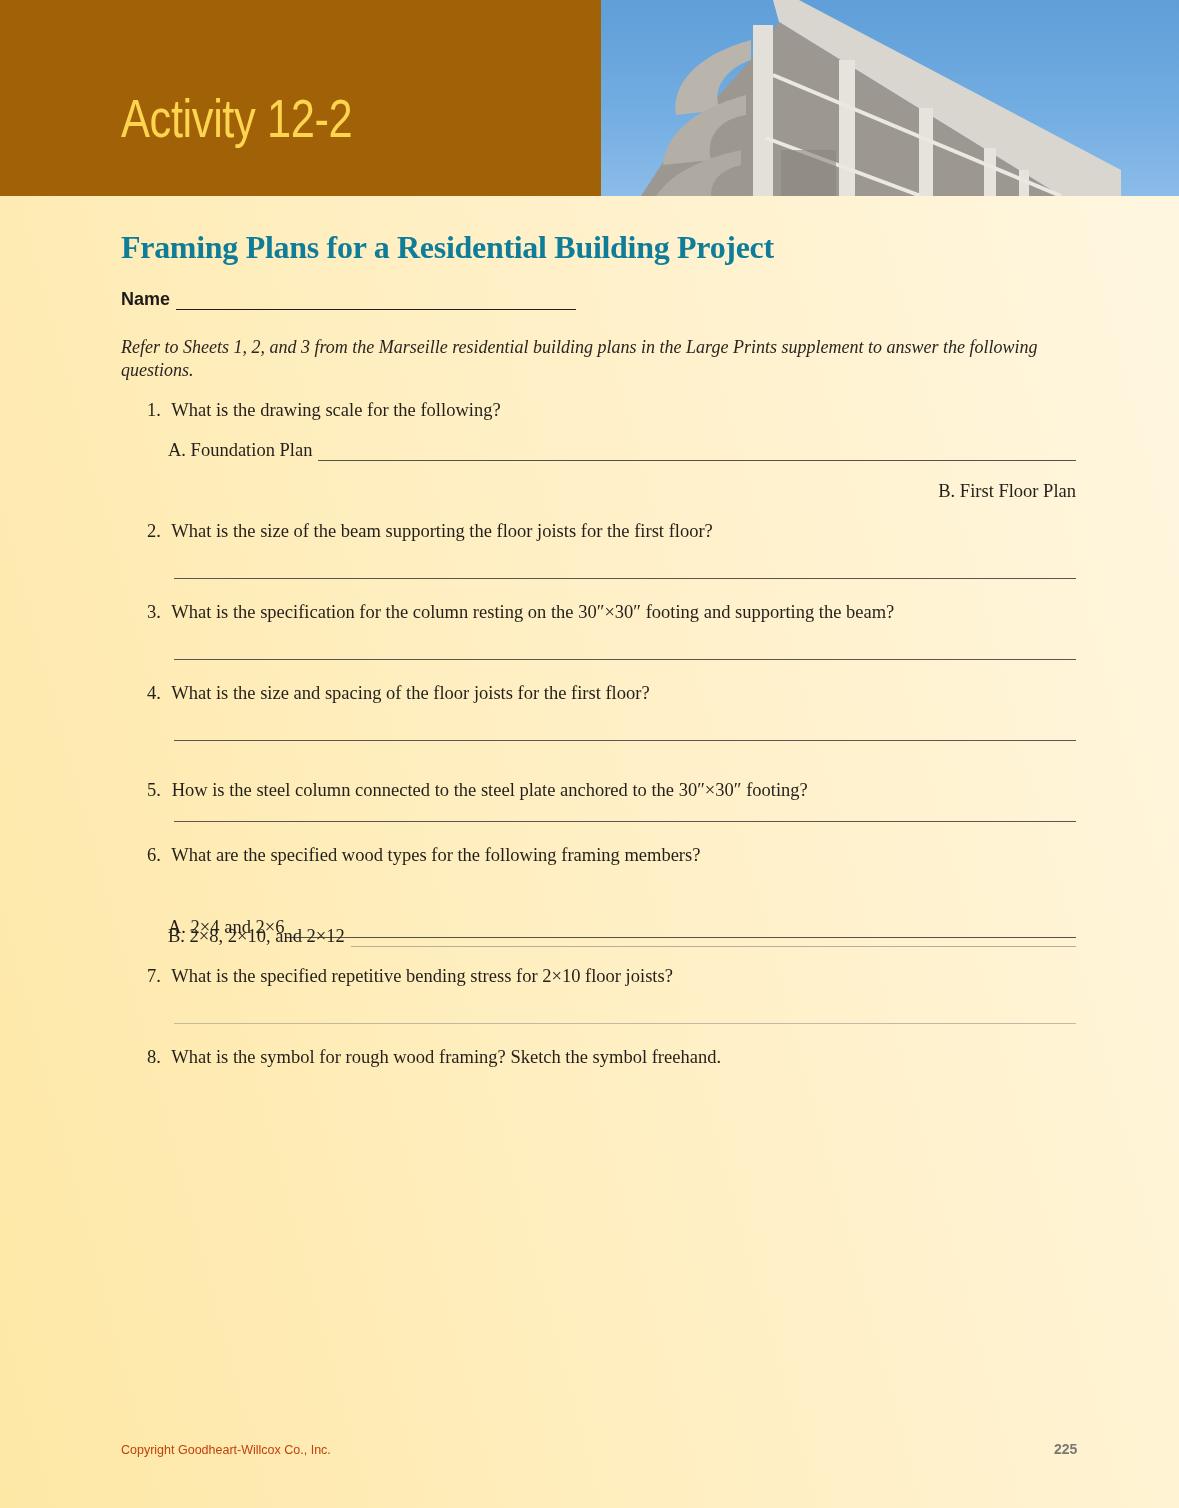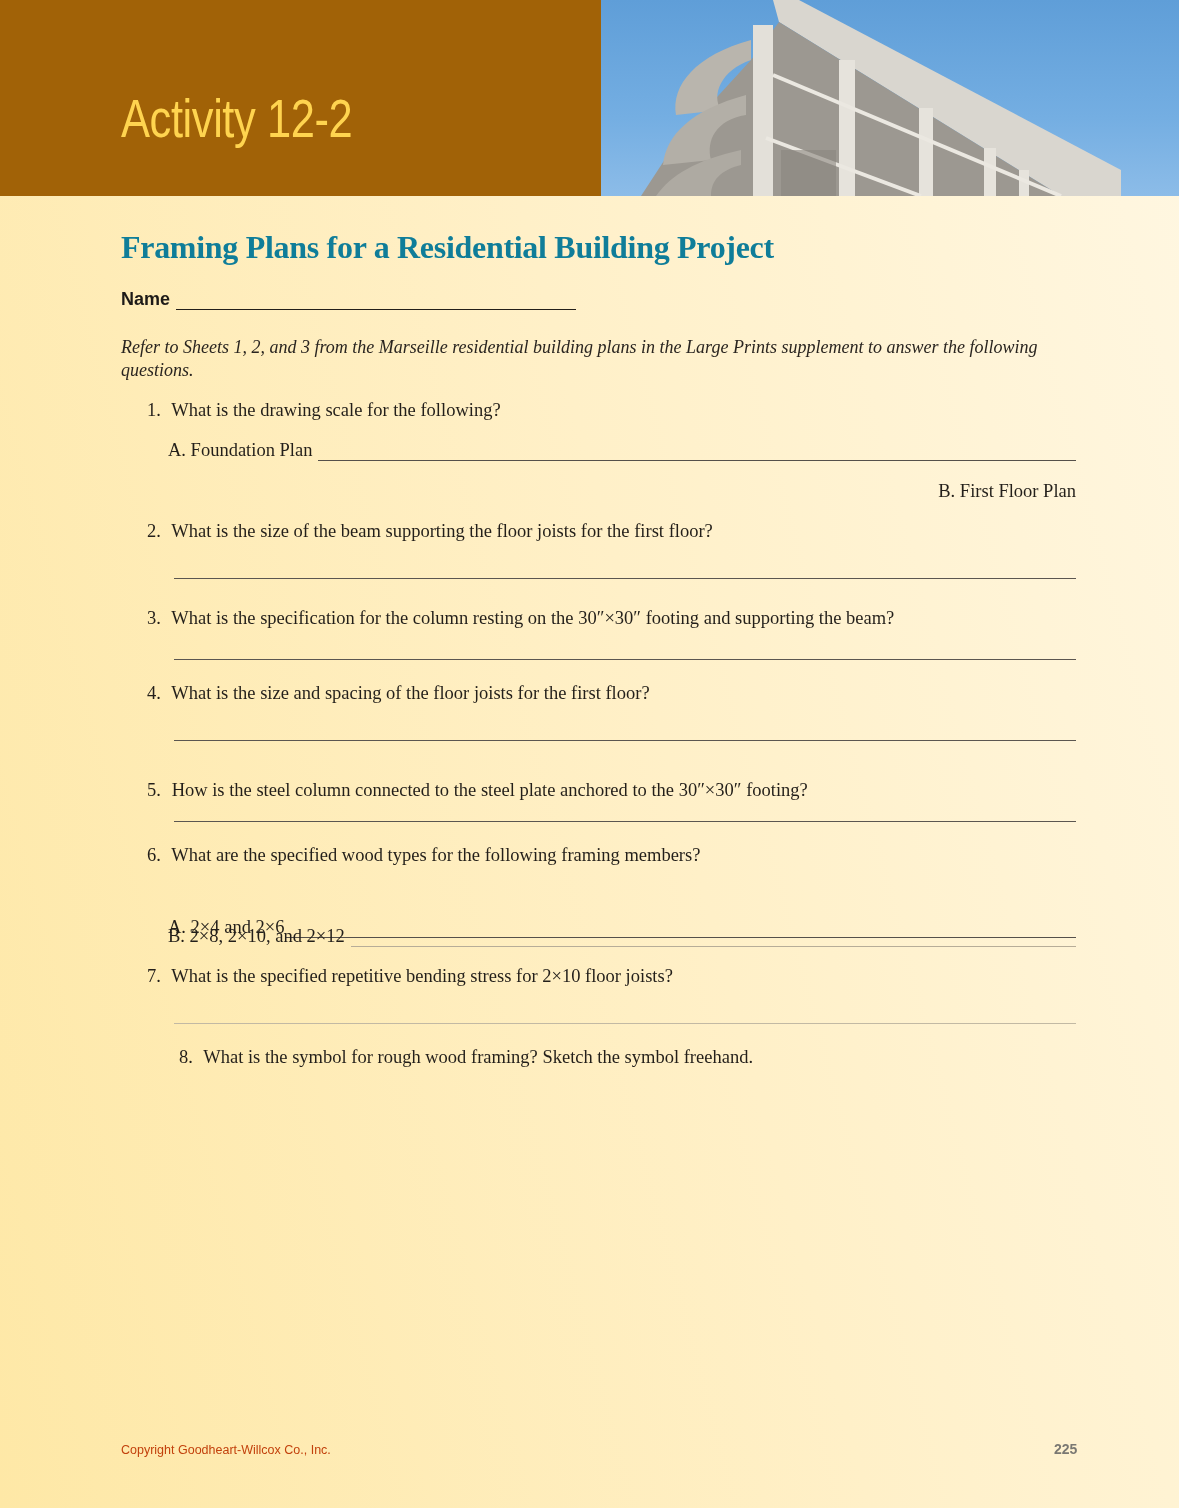--- a/index.html
+++ b/index.html
@@ -103,21 +103,21 @@
   <span>B.  First Floor Plan</span>
   <span class="line"></span>
 </div>
 
 <div class="q" style="top:521px;">
   <span class="num">2.</span>
   <span>What is the size of the beam supporting the floor joists for the first floor?</span>
 </div>
 <div class="ans-line" style="top:578px;"></div>
 
-<div class="q" style="top:602px;margin-top:6px;">
+<div class="q" style="top:602px;">
   <span class="num">3.</span>
   <span>What is the specification for the column resting on the 30″×30″ footing and supporting the beam?</span>
 </div>
 <div class="ans-line" style="top:659px;"></div>
 
 <div class="q" style="top:683px;">
   <span class="num">4.</span>
   <span>What is the size and spacing of the floor joists for the first floor?</span>
 </div>
 <div class="ans-line" style="top:740px;"></div>
@@ -140,19 +140,19 @@
   <span>B.  2×8, 2×10, and 2×12</span>
   <span class="line"></span>
 </div>
 
 <div class="q" style="top:966px;">
   <span class="num">7.</span>
   <span>What is the specified repetitive bending stress for 2×10 floor joists?</span>
 </div>
 <div class="ans-line faint" style="top:1023px;"></div>
 
-<div class="q" style="top:1047px;margin-left:32px;">
+<div class="q" style="top:1047px;">
   <span class="num">8.</span>
   <span>What is the symbol for rough wood framing? Sketch the symbol freehand.</span>
 </div>
 
 <div class="footer-copy">Copyright Goodheart-Willcox Co., Inc.</div>
 <div class="footer-page">225</div>
 
 </body></html>

